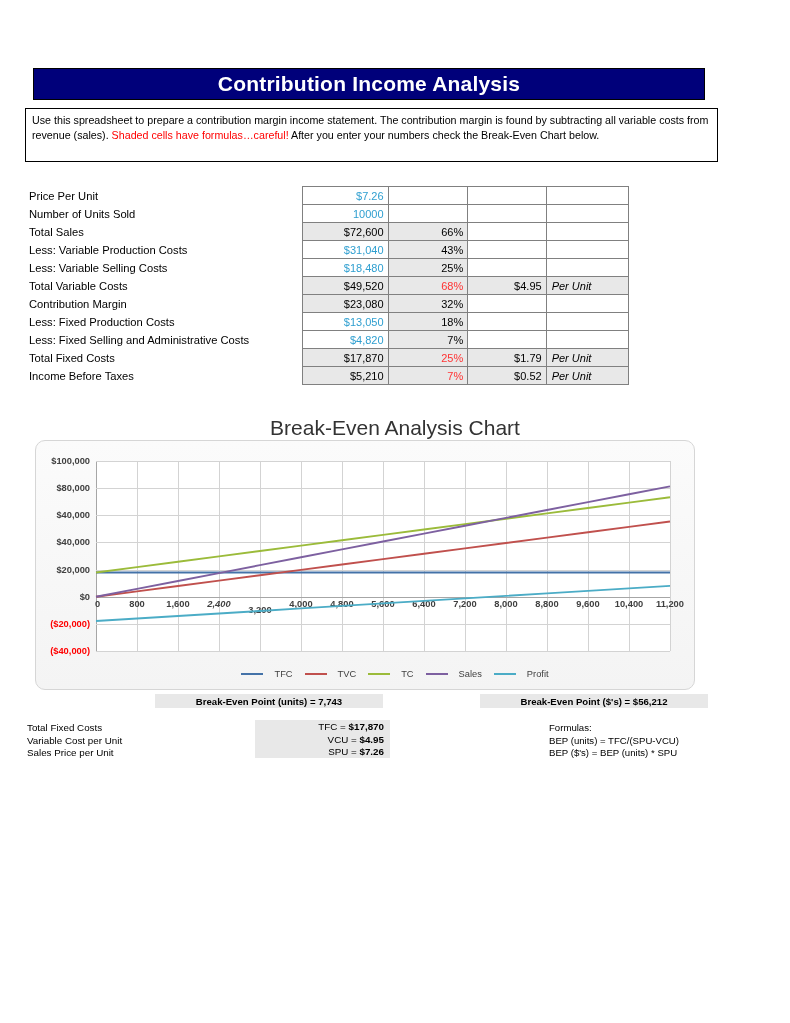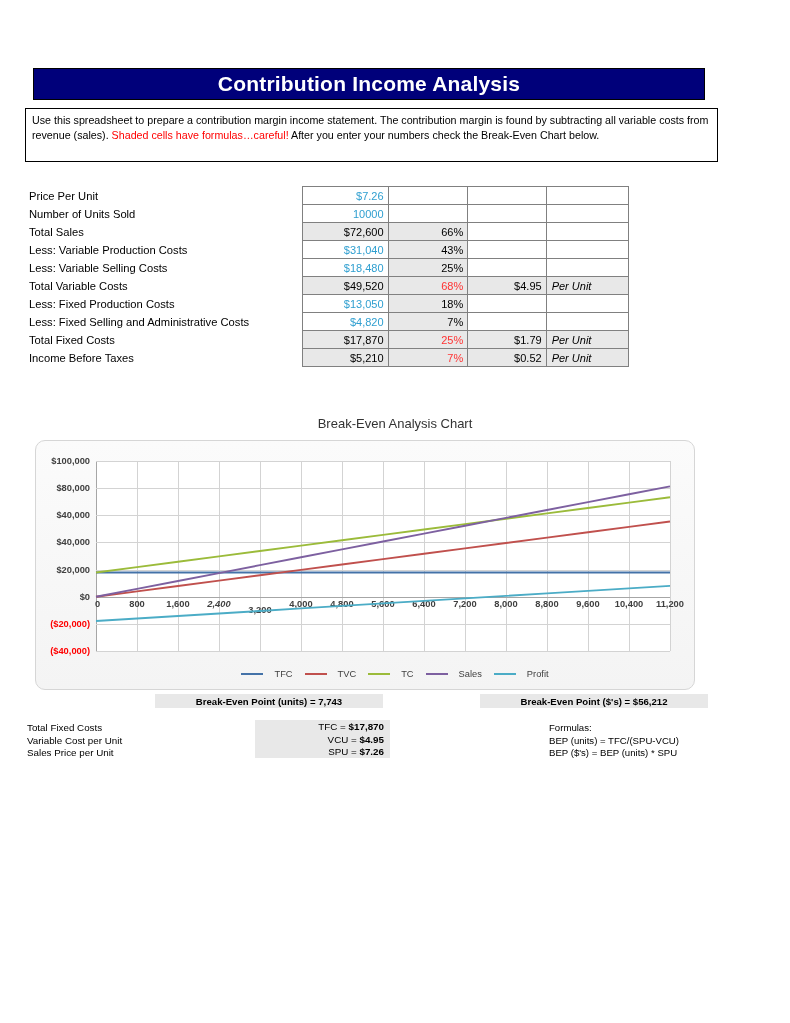--- a/index.html
+++ b/index.html
@@ -94,21 +94,21 @@
   .red-val  { color: #ff3333; }
   .tight    { height: 15px !important; margin-left: 11px; }
 
   
   #chart-title {
     position: absolute;
     left: 0;
     top: 416px;
     width: 790px;
     text-align: center;
-    font-size: 13px;
+    font-size: 21px;
     color: #333;
   }
 
   
   #chart-frame {
     position: absolute;
     left: 35px;
     top: 440px;
     width: 660px;
     height: 250px;
@@ -279,20 +279,27 @@
         <td class="cell c2 gray">25%</td>
         <td class="cell c3"></td>
         <td class="cell c4 left"></td>
       </tr>
       <tr>
         <td class="lbl">Total Variable Costs</td>
         <td class="cell c1 gray">$49,520</td>
         <td class="cell c2 gray red-val">68%</td>
         <td class="cell c3 gray">$4.95</td>
         <td class="cell c4 left gray">Per Unit</td>
+      </tr>
+      <tr>
+        <td class="lbl">Contribution Margin</td>
+        <td class="cell c1 gray">$23,080</td>
+        <td class="cell c2 gray">32%</td>
+        <td class="cell c3"></td>
+        <td class="cell c4 left"></td>
       </tr>
       <tr>
         <td class="lbl">Less: Fixed Production Costs</td>
         <td class="cell c1 blue-val">$13,050</td>
         <td class="cell c2 gray">18%</td>
         <td class="cell c3"></td>
         <td class="cell c4 left"></td>
       </tr>
       <tr>
         <td class="lbl">Less: Fixed Selling and Administrative Costs</td>

